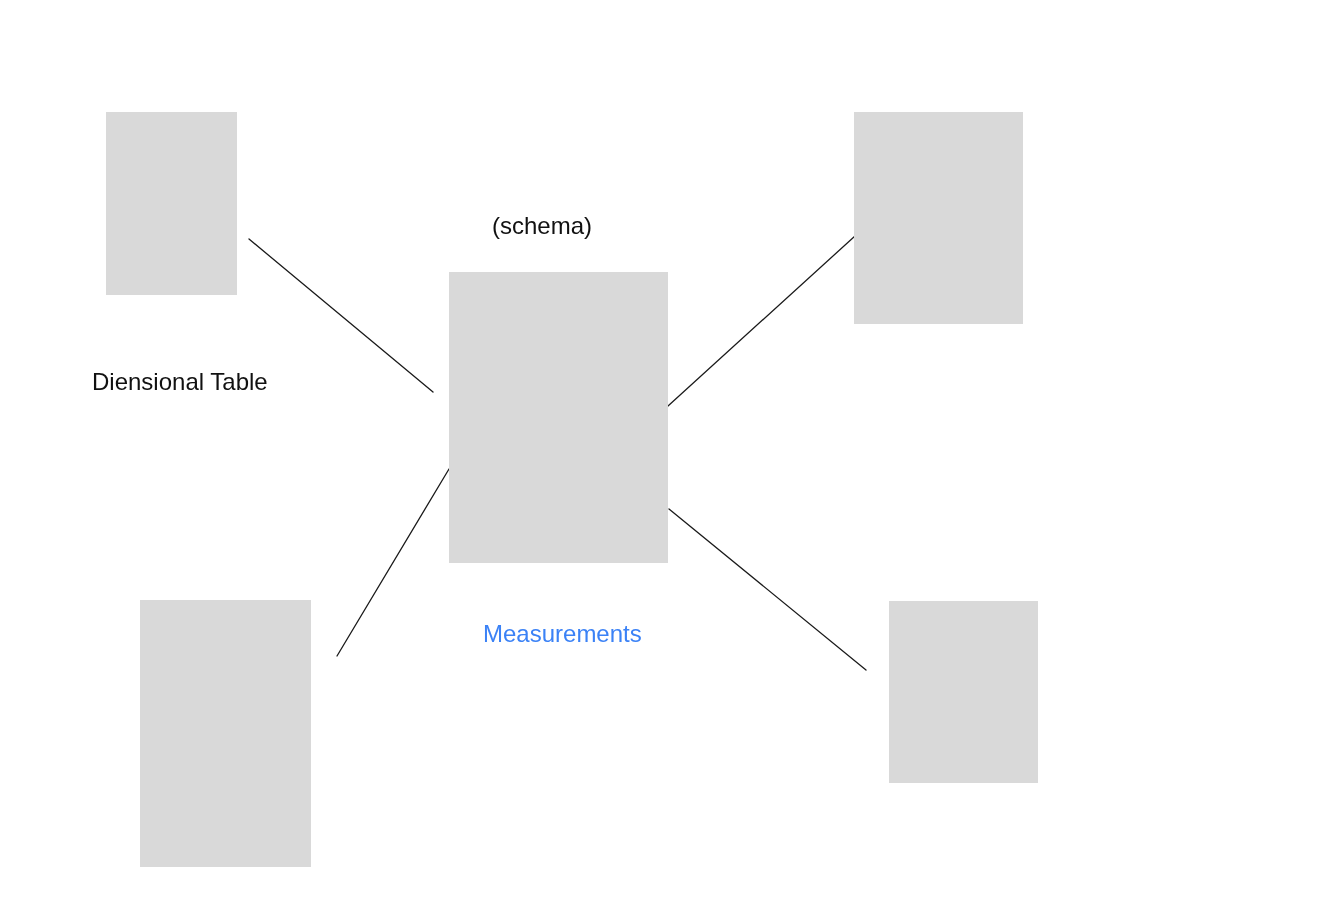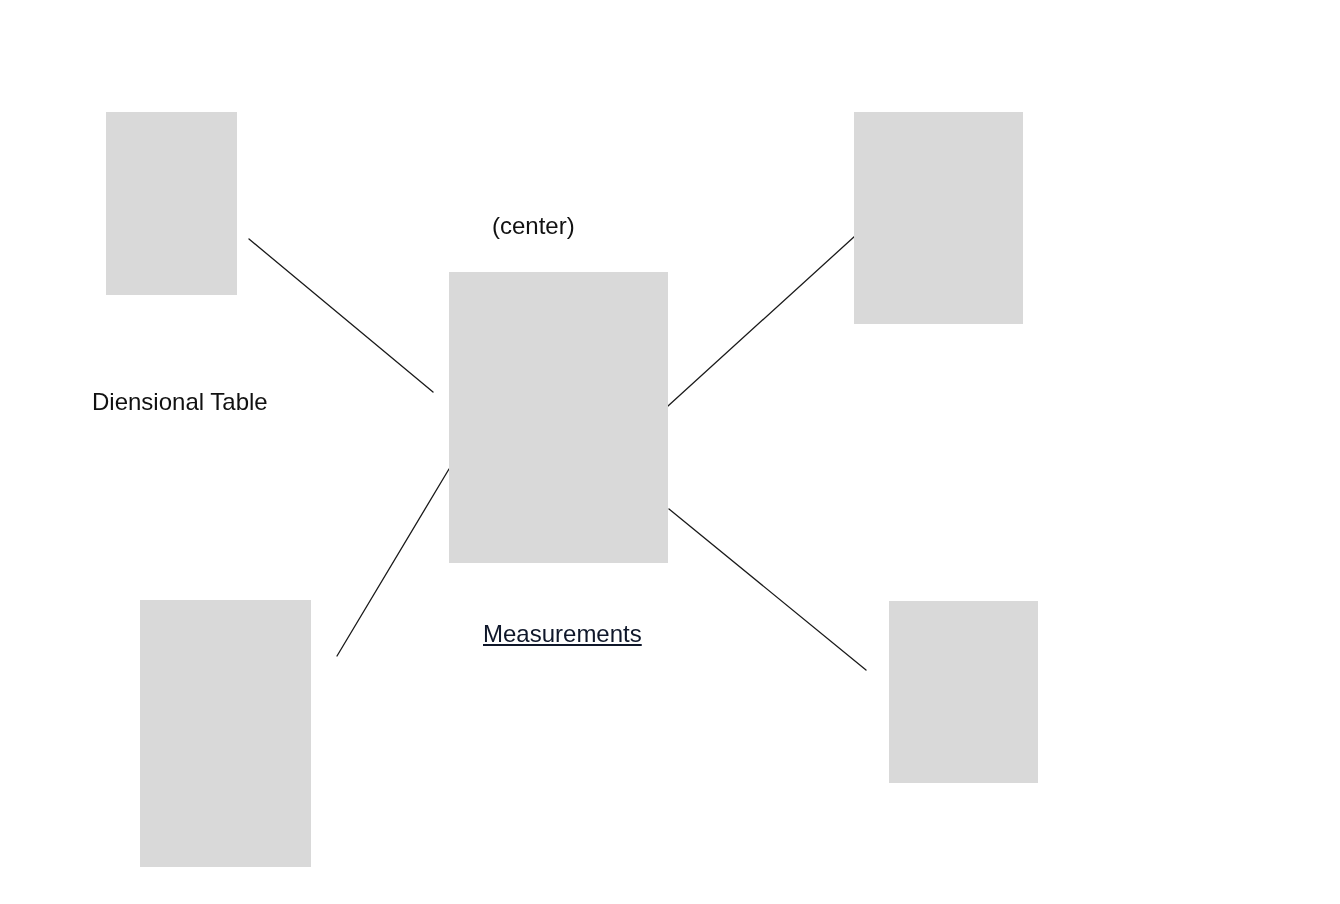--- a/index.html
+++ b/index.html
@@ -38,21 +38,21 @@
   .diagram-label {
     position: absolute;
     font-family: "Liberation Sans", sans-serif;
     font-size: 24px;
     line-height: 28px;
     font-weight: 400;
     color: #111111;
     white-space: nowrap;
   }
   .label-center      { left: 492px; top: 212px; }
-  .label-dimensional { left: 92px;  top: 368px; margin-top: 20px; }
+  .label-dimensional { left: 92px;  top: 368px; }
   .label-schema      { left: 914px; top: 435px; }
   .label-measurements{ left: 483px; top: 620px; }
 </style>
 </head>
 <body>
 
 <div id="canvas" style="background: rgb(255, 255, 255);">
 
   <svg id="diagram-svg" viewBox="0 0 1340 904" xmlns="http://www.w3.org/2000/svg">
     <g id="connector-group" stroke="#1a1a1a" stroke-width="1.3" stroke-linecap="round" fill="none">
@@ -66,20 +66,20 @@
   <div class="node-box" style="left: 106px; top: 112px; width: 131px; height: 183px; background: rgb(217, 217, 217);"></div>
 
   <div class="node-box" style="left: 854px; top: 112px; width: 169px; height: 212px; background: rgb(217, 217, 217);"></div>
 
   <div class="node-box" style="left: 449px; top: 272px; width: 219px; height: 291px; background: rgb(217, 217, 217);"></div>
 
   <div class="node-box" style="left: 140px; top: 600px; width: 171px; height: 267px; background: rgb(217, 217, 217);"></div>
 
   <div class="node-box" style="left: 889px; top: 601px; width: 149px; height: 182px; background: rgb(217, 217, 217);"></div>
 
-  <div class="diagram-label label-center" style="color: rgb(17, 17, 17);">(center)</div>
+  <div class="diagram-label label-center" style="color: rgb(17, 17, 17);">(schema)</div>
 
   <div class="diagram-label label-dimensional" style="color: rgb(17, 17, 17);">Diensional Table</div>
 
 
-  <div class="diagram-label label-measurements" style="color: #0f172a; text-decoration: underline;">Measurements</div>
+  <div class="diagram-label label-measurements" style="color: #3b82f6;">Measurements</div>
 
 </div>
 
 </body></html>

